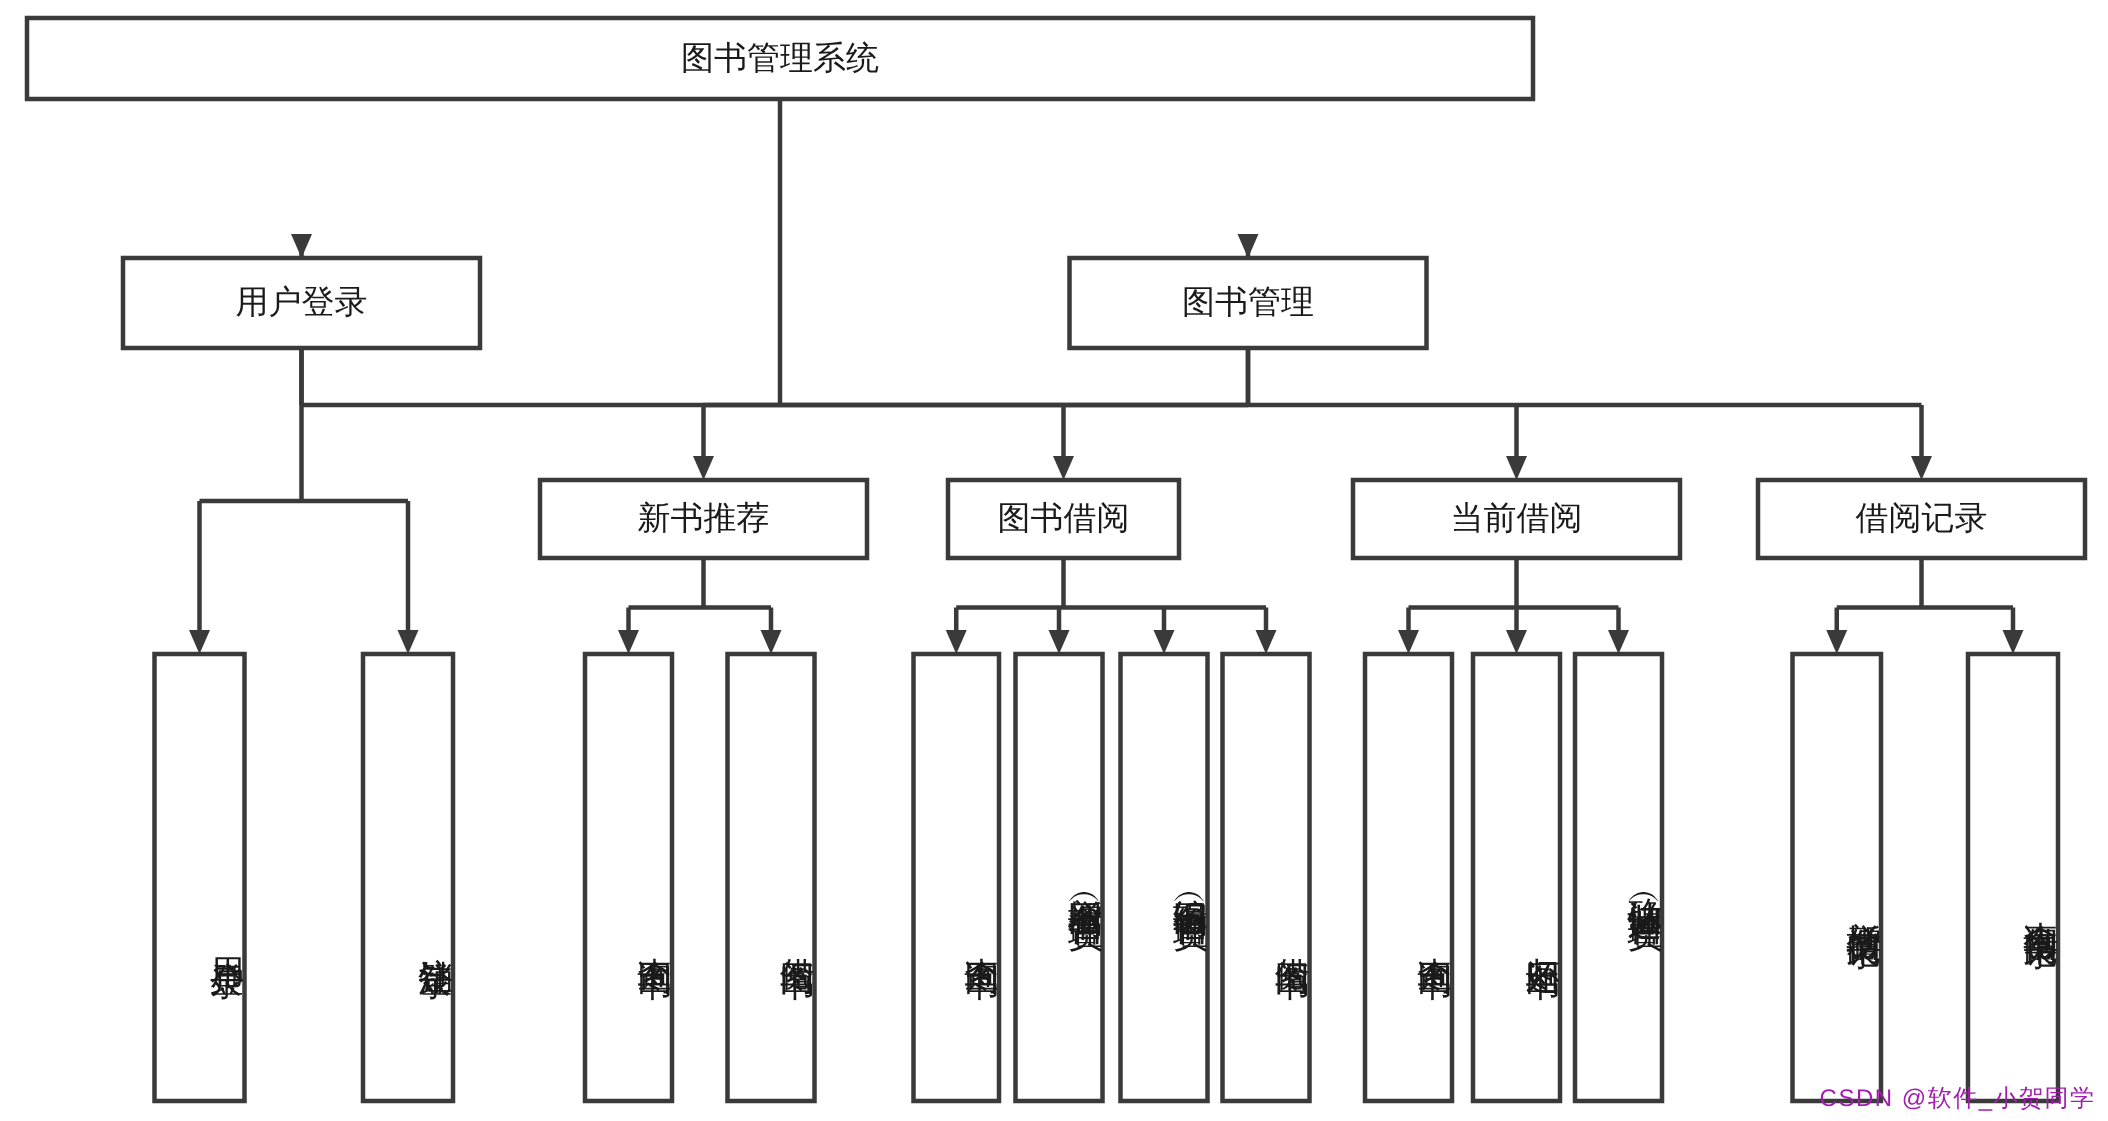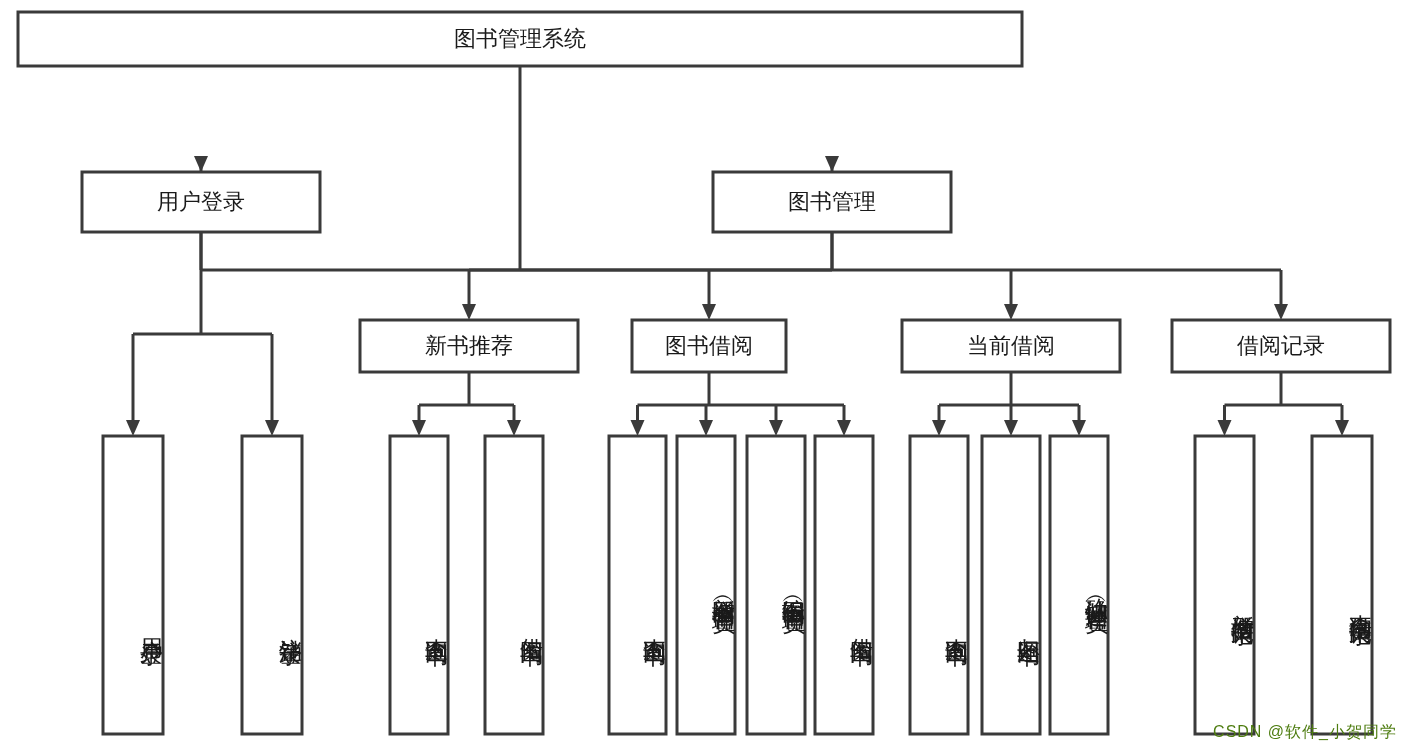--- a/index.html
+++ b/index.html
@@ -10,21 +10,21 @@
   .node-box{fill:#ffffff;stroke:#3a3a3a;stroke-width:3;}
   .edge{stroke:#3a3a3a;stroke-width:3;fill:none;}
   .arrow-head{fill:#3a3a3a;stroke:none;}
   .node-label-h{font-family:"Liberation Sans","DejaVu Sans",sans-serif;
       font-size:22px;fill:#1a1a1a;text-anchor:middle;dominant-baseline:middle;}
   .leaf-label{position:absolute;writing-mode:vertical-rl;text-orientation:upright;
       font-family:"Liberation Sans","DejaVu Sans",sans-serif;font-size:23px;
       color:#1a1a1a;letter-spacing:2px;line-height:1;white-space:nowrap;
       display:flex;align-items:flex-start;justify-content:center;
       pointer-events:none;}
-  .watermark{position:absolute;right:8px;bottom:4px;font-size:16px;color:#4d7c0f;
+  .watermark{position:absolute;right:8px;bottom:4px;font-size:16px;color:#a21caf;
       font-family:"Liberation Sans","DejaVu Sans",sans-serif;letter-spacing:1px;}
 </style>
 </head>
 <body>
 
 <div id="diagram-root">
 
   <svg id="tree" viewBox="0 0 1405 747">
     <defs>
       <marker id="arrowdown" markerWidth="14" markerHeight="16" refX="7" refY="15" orient="auto-start-reverse" markerUnits="userSpaceOnUse">

